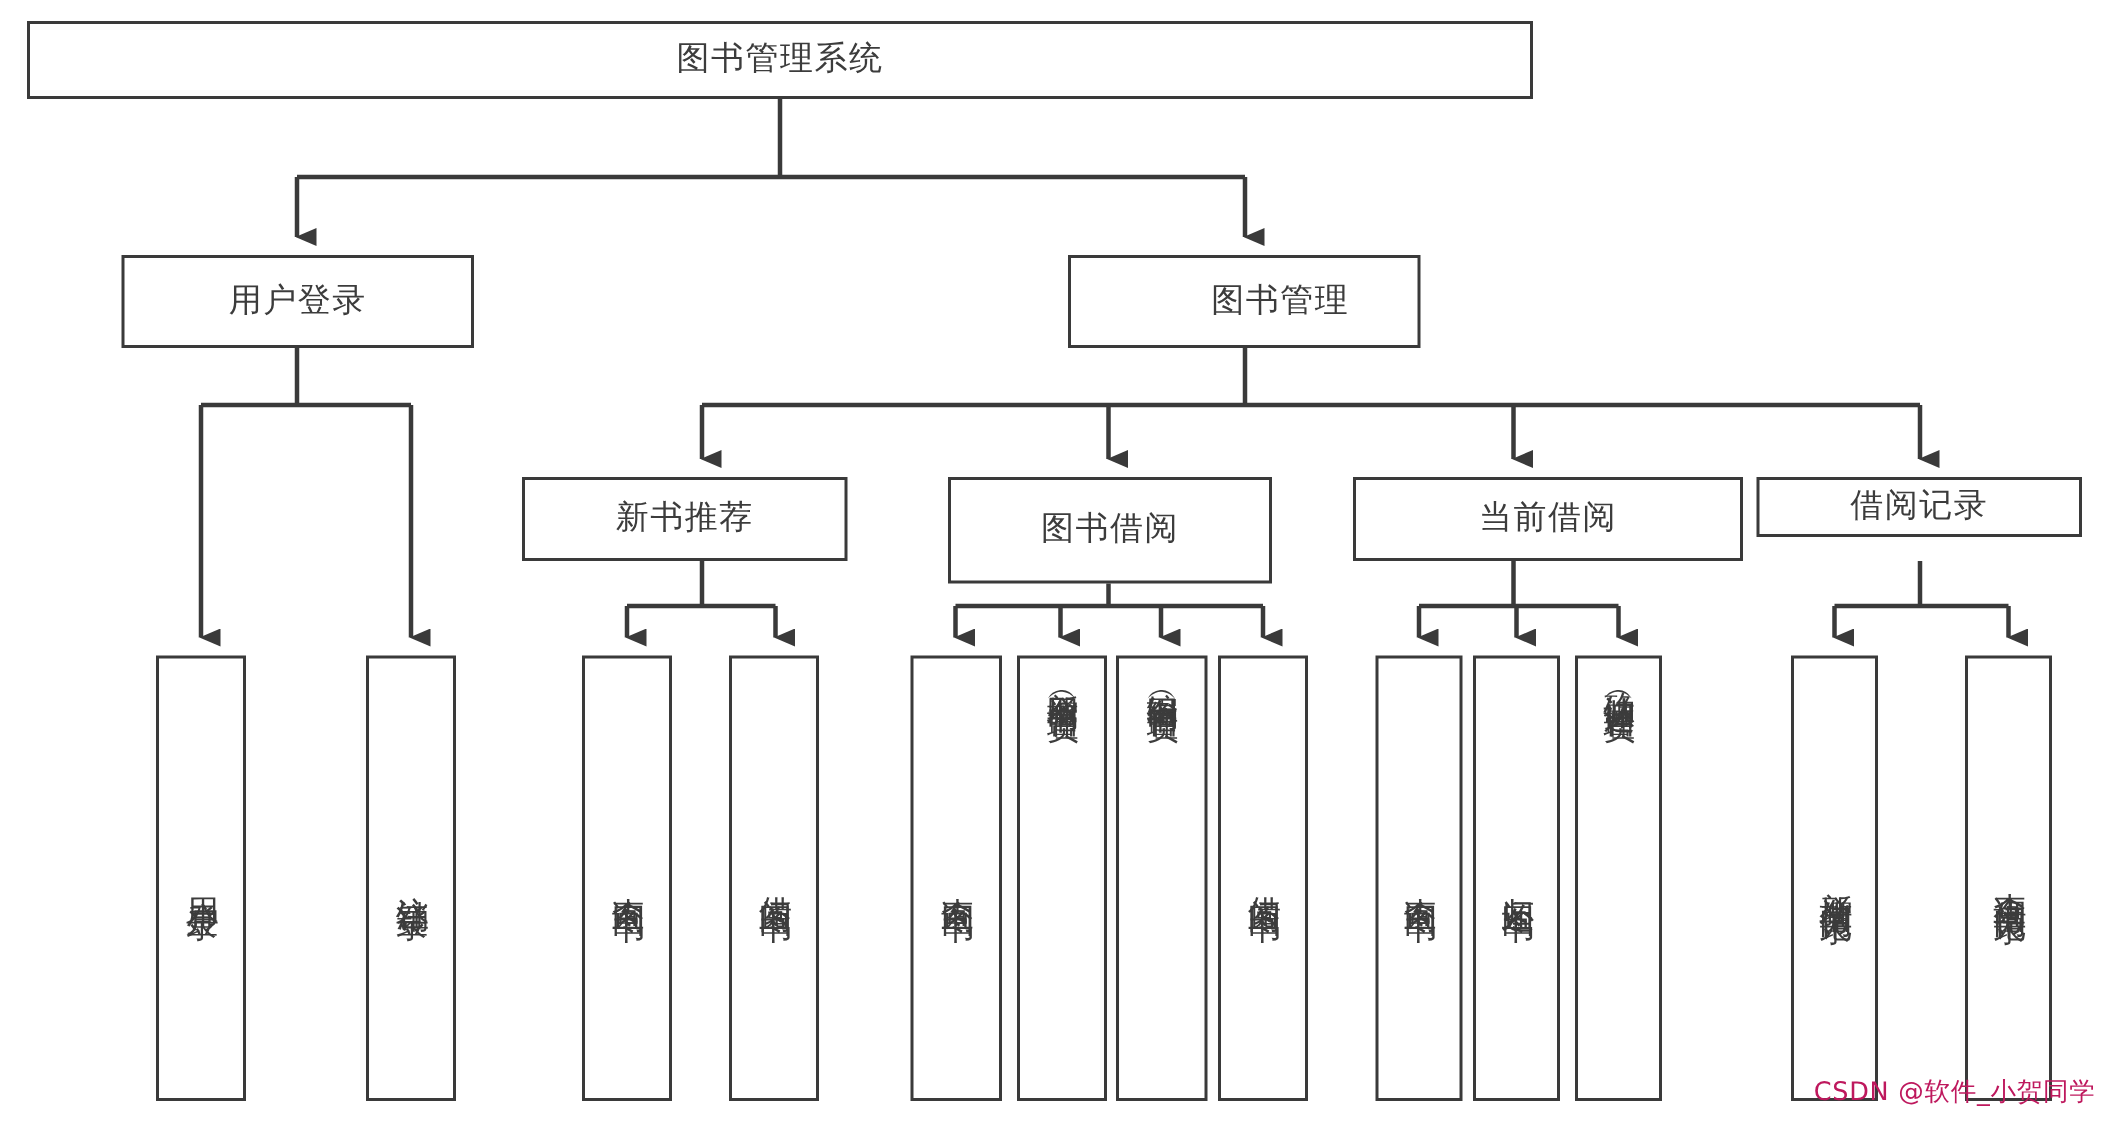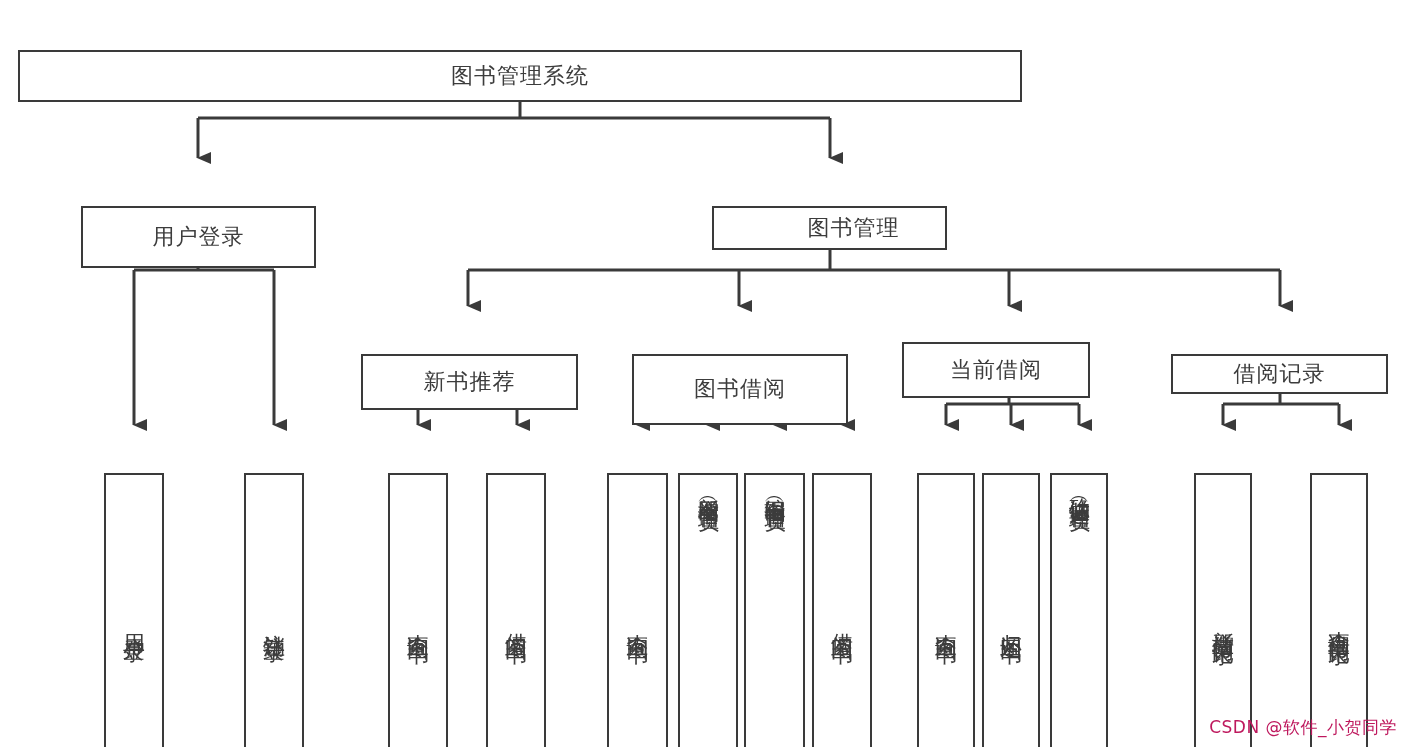--- a/index.html
+++ b/index.html
@@ -28,21 +28,20 @@
   }
   .node {
     position: absolute;
     box-sizing: border-box;
     border: 2.5px solid #3a3a3a;
     background: #ffffff;
     display: flex;
     align-items: center;
     justify-content: center;
     color: #3c3c3c;
-    margin-top: 36px;
   }
   .node .label {
     font-family: "DejaVu Sans", "Liberation Sans", sans-serif;
     letter-spacing: 1px;
     white-space: nowrap;
   }
   .node.horizontal .label {
     font-size: 22px;
     line-height: 1.1;
   }
@@ -152,33 +151,33 @@
   </svg>
 
   <div class="node horizontal" id="node-root" style="left:18px; top:14px; width:1004px; height:52px;">
     <span class="label">图书管理系统</span>
   </div>
 
   <div class="node horizontal" style="left:81px; top:170px; width:235px; height:62px;">
     <span class="label">用户登录</span>
   </div>
 
-  <div class="node horizontal" style="left:712px; top:170px; width:235px; height:44px;padding-left:48px;">
+  <div class="node horizontal" style="left:712px; top:170px; width:235px; height:62px;padding-left:48px;">
     <span class="label">图书管理</span>
   </div>
 
-  <div class="node horizontal" style="left:361px; top:318px; width:217px; height:56px;">
+  <div class="node horizontal" style="left:348px; top:318px; width:217px; height:56px;">
     <span class="label">新书推荐</span>
   </div>
 
   <div class="node horizontal" style="left:632px; top:318px; width:216px; height:71px;">
     <span class="label">图书借阅</span>
   </div>
 
-  <div class="node horizontal" style="left:902px; top:306px; width:188px; height:56px;">
+  <div class="node horizontal" style="left:902px; top:318px; width:260px; height:56px;">
     <span class="label">当前借阅</span>
   </div>
 
   <div class="node horizontal" style="left:1171px; top:318px; width:217px; height:40px;">
     <span class="label">借阅记录</span>
   </div>
 
   <div class="node vertical centered" style="left:104px; top:437px; width:60px; height:297px;">
     <span class="label">用户登录</span>
   </div>

